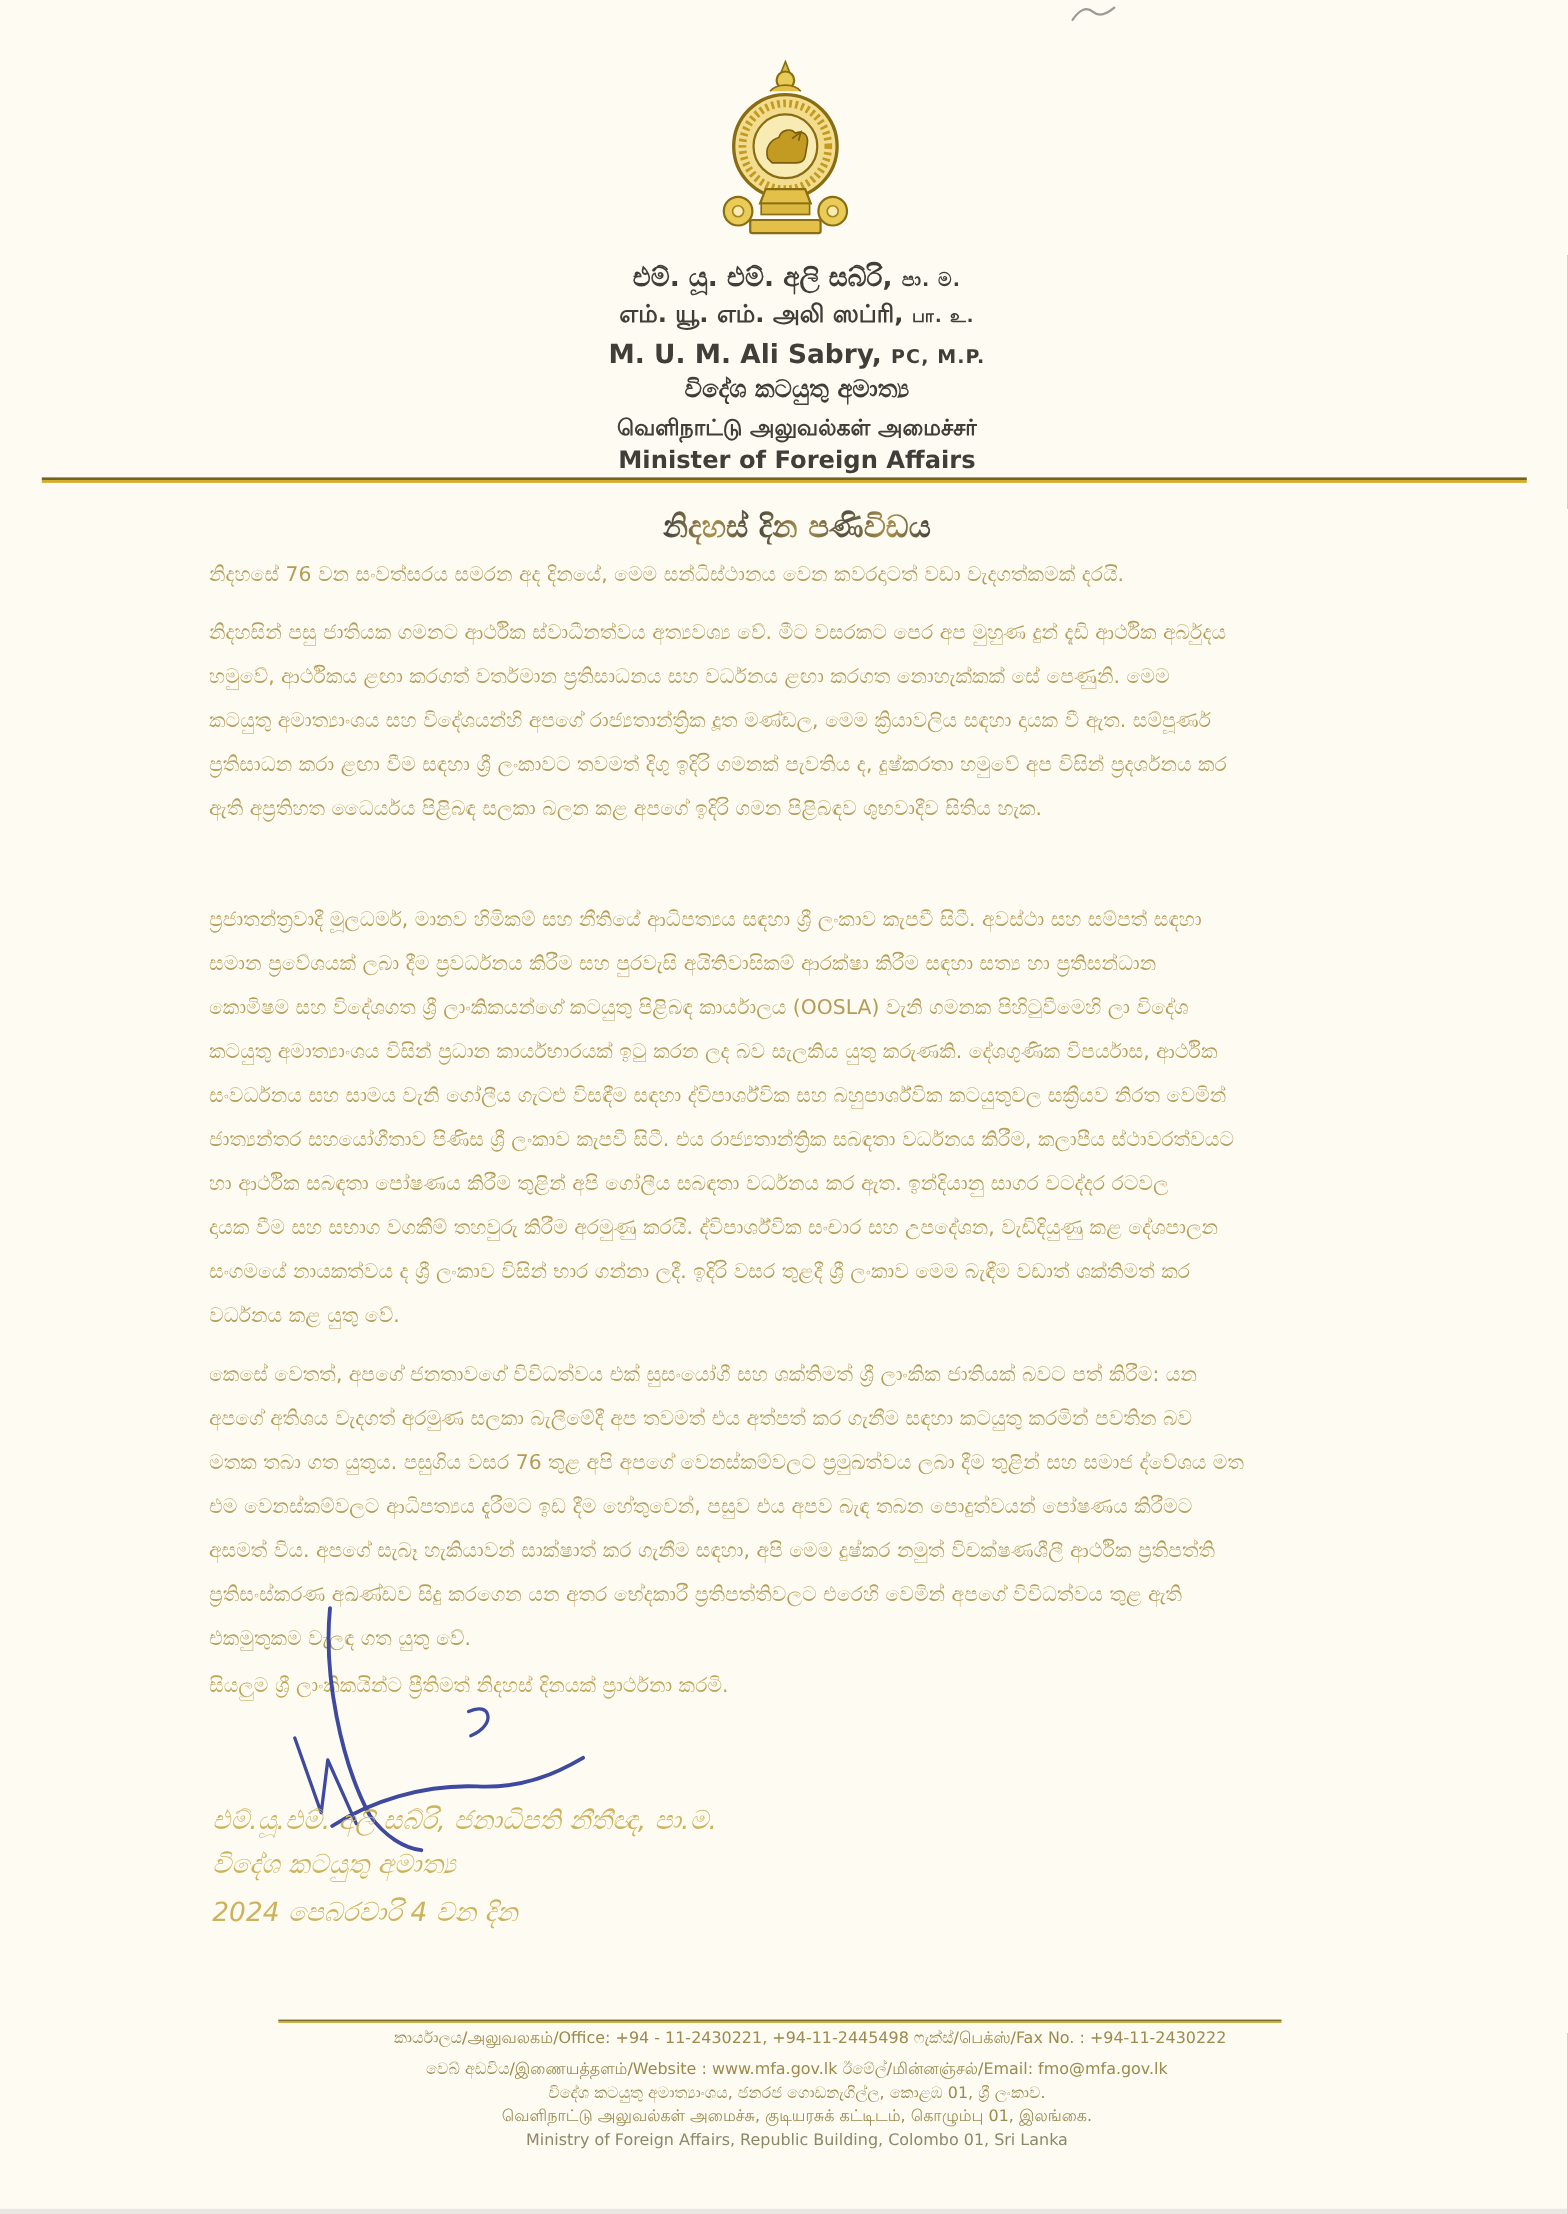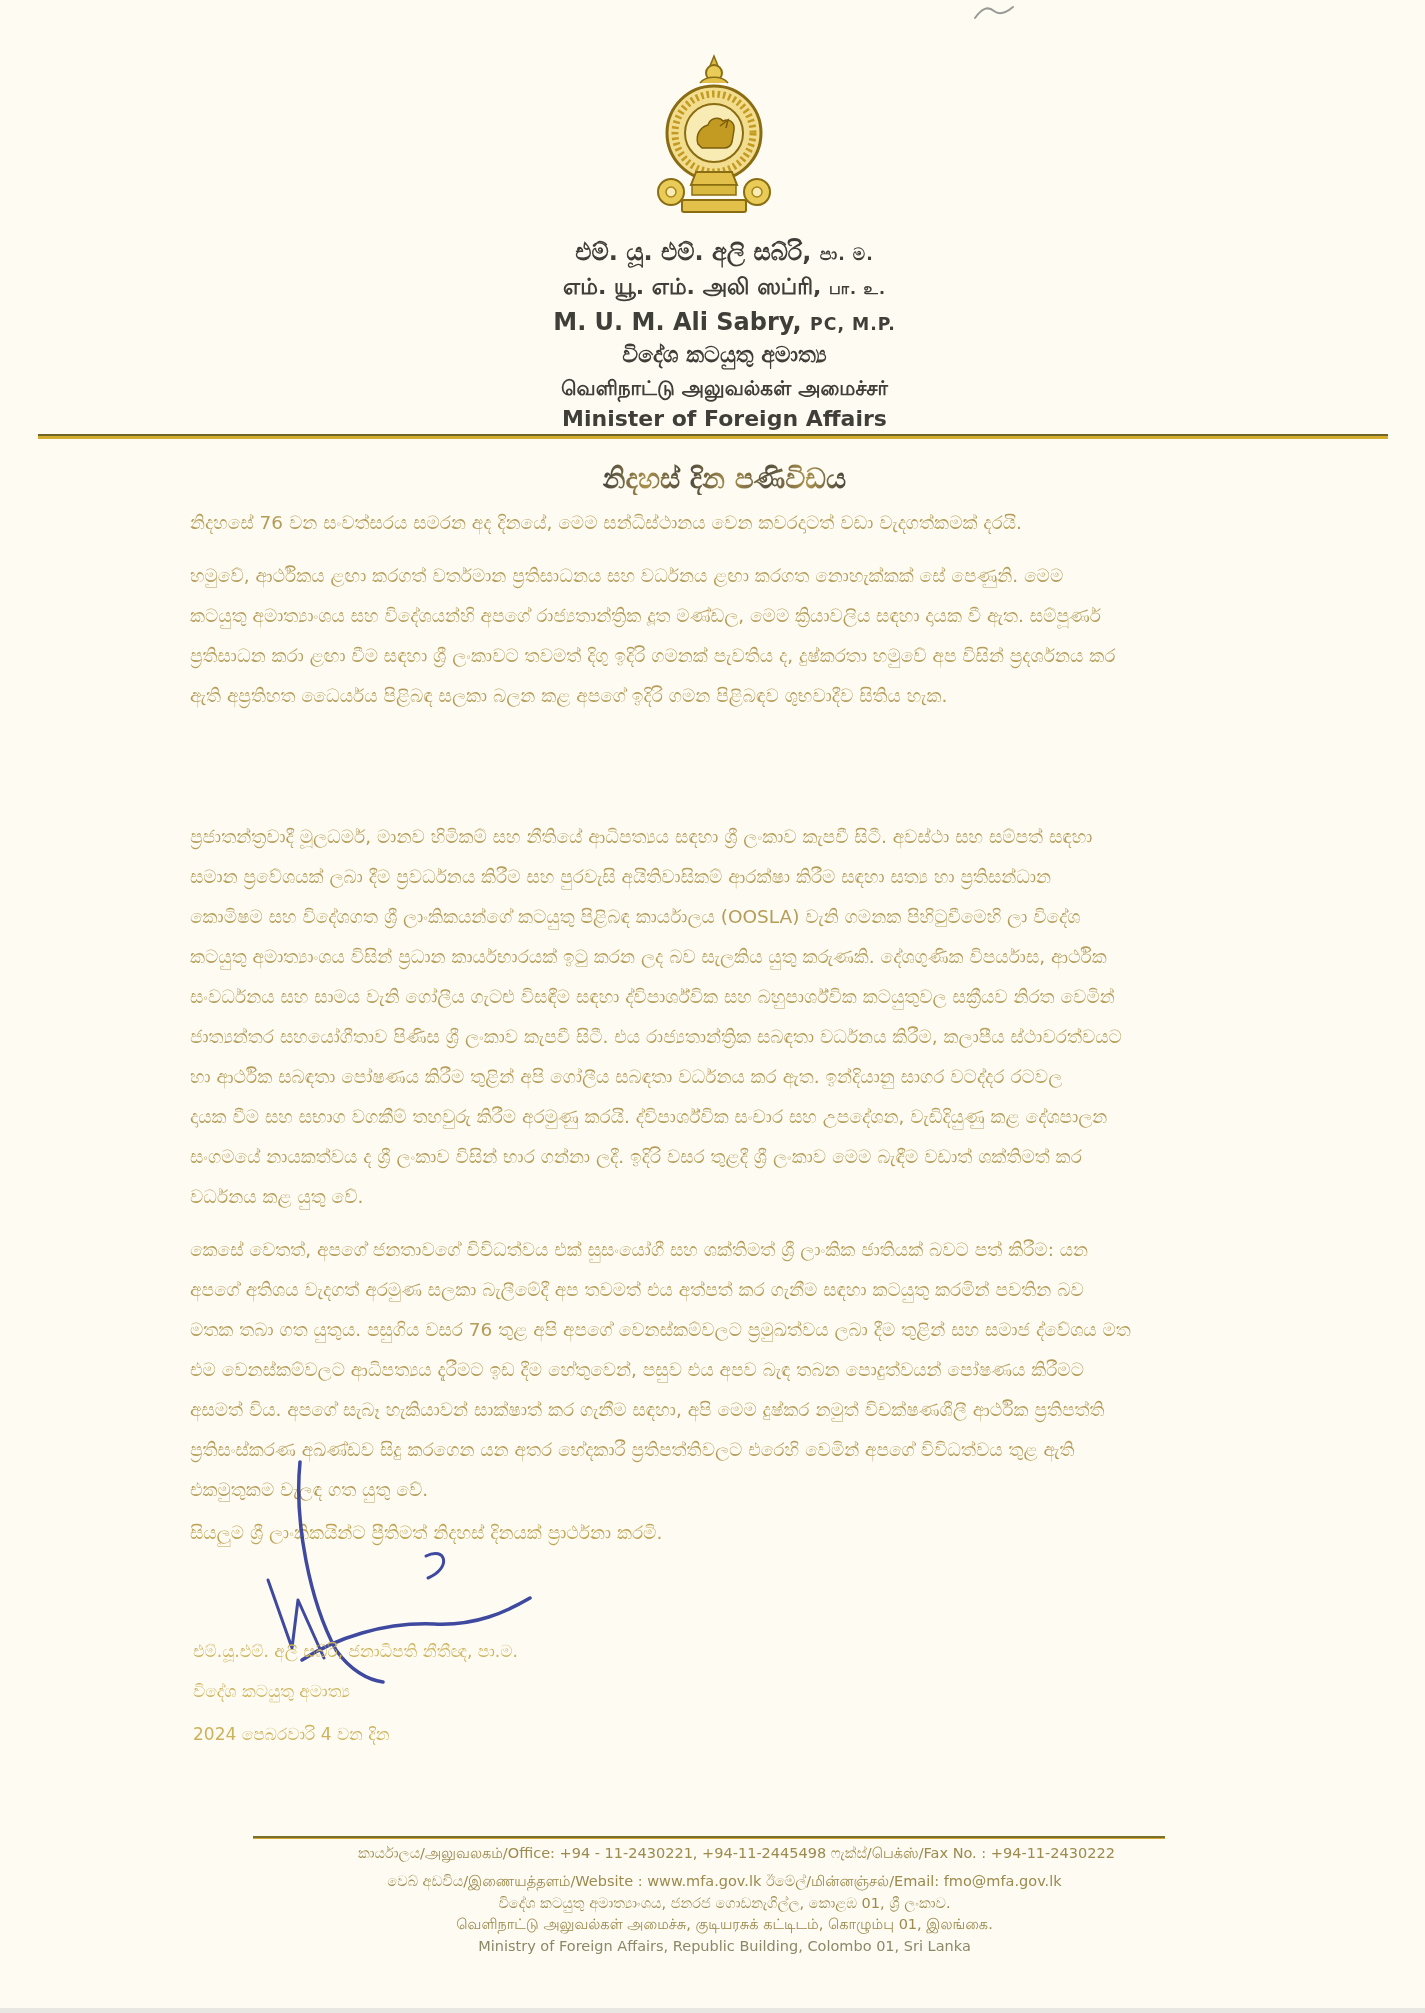--- a/index.html
+++ b/index.html
@@ -20,21 +20,21 @@
   .letter-title{
     font-size:28px;font-weight:bold;white-space:nowrap;
     background:linear-gradient(90deg,#45433c 0%,#ab914c 18%,#45433c 34%,#ab914c 52%,#56503f 68%,#ab914c 84%,#45433c 100%);
     -webkit-background-clip:text;background-clip:text;color:transparent;
   }
   
   .para{left:190px;width:1052px;color:#b59c58;font-size:18.5px;}
   .bline{line-height:40px;height:40px;white-space:nowrap;overflow:hidden;}
   .closing{color:#bfa352;font-size:18.5px;white-space:nowrap;}
   
-  .signoff{left:193px;color:#cdb25c;font-size:17px;white-space:nowrap;}
+  .signoff{left:193px;color:#cdb25c;font-size:24px;white-space:nowrap;font-style:italic;}
   
   .footer-line{color:#9c8a4e;font-size:14.5px;white-space:nowrap;}
   .footer-en{color:#8d8866;}
   .bottom-edge{left:0;bottom:0;width:1425px;height:5px;background:#e8e7e2;}
 </style>
 </head>
 <body>
 
 <div class="page">
 
@@ -85,20 +85,21 @@
 
   <div class="abs center" style="top:462px;">
     <span class="letter-title">නිදහස් දින පණිවිඩය</span>
   </div>
 
   <div class="abs para" style="top:503px;">
     <div class="bline">නිදහසේ 76 වන සංවත්සරය සමරන අද දිනයේ, මෙම සන්ධිස්ථානය වෙන කවරදාටත් වඩා වැදගත්කමක් දරයි.</div>
   </div>
 
   <div class="abs para" style="top:556px;">
+    <div class="bline">නිදහසින් පසු ජාතියක ගමනට ආර්ථික ස්වාධීනත්වය අත්‍යවශ්‍ය වේ. මීට වසරකට පෙර අප මුහුණ දුන් දැඩි ආර්ථික අර්බුදය</div>
     <div class="bline">හමුවේ, ආර්ථිකය ළඟා කරගත් වර්තමාන ප්‍රතිසාධනය සහ වර්ධනය ළඟා කරගත නොහැක්කක් සේ පෙණුනි. මෙම</div>
     <div class="bline">කටයුතු අමාත්‍යාංශය සහ විදේශයන්හි අපගේ රාජ්‍යතාන්ත්‍රික දූත මණ්ඩල, මෙම ක්‍රියාවලිය සඳහා දායක වී ඇත. සම්පූර්ණ</div>
     <div class="bline">ප්‍රතිසාධන කරා ළඟා වීම සඳහා ශ්‍රී ලංකාවට තවමත් දිගු ඉදිරි ගමනක් පැවතිය ද, දුෂ්කරතා හමුවේ අප විසින් ප්‍රදර්ශනය කර</div>
     <div class="bline">ඇති අප්‍රතිහත ධෛර්යය පිළිබඳ සලකා බලන කළ අපගේ ඉදිරි ගමන පිළිබඳව ශුභවාදීව සිතිය හැක.</div>
   </div>
 
   <div class="abs para" style="top:817px;">
     <div class="bline">ප්‍රජාතන්ත්‍රවාදී මූලධර්ම, මානව හිමිකම් සහ නීතියේ ආධිපත්‍යය සඳහා ශ්‍රී ලංකාව කැපවී සිටී. අවස්ථා සහ සම්පත් සඳහා</div>
     <div class="bline">සමාන ප්‍රවේශයක් ලබා දීම ප්‍රවර්ධනය කිරීම සහ පුරවැසි අයිතිවාසිකම් ආරක්ෂා කිරීම සඳහා සත්‍ය හා ප්‍රතිසන්ධාන</div>
     <div class="bline">කොමිෂම සහ විදේශගත ශ්‍රී ලාංකිකයන්ගේ කටයුතු පිළිබඳ කාර්යාලය (OOSLA) වැනි ගමනක පිහිටුවීමෙහි ලා විදේශ</div>

